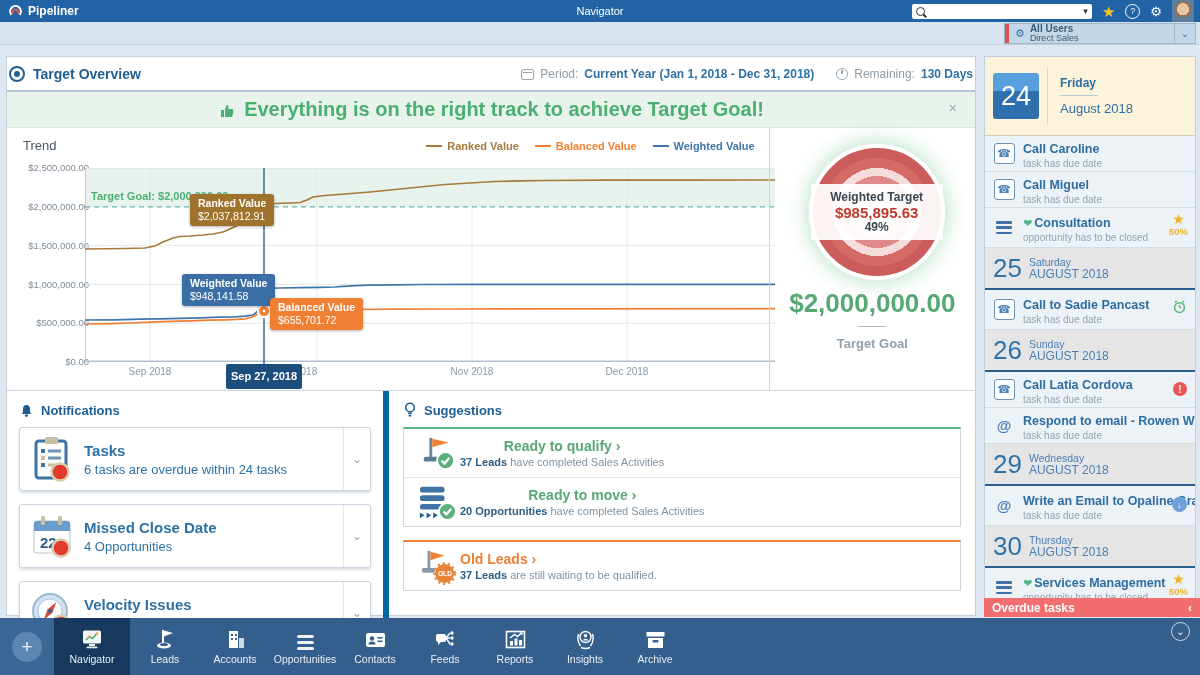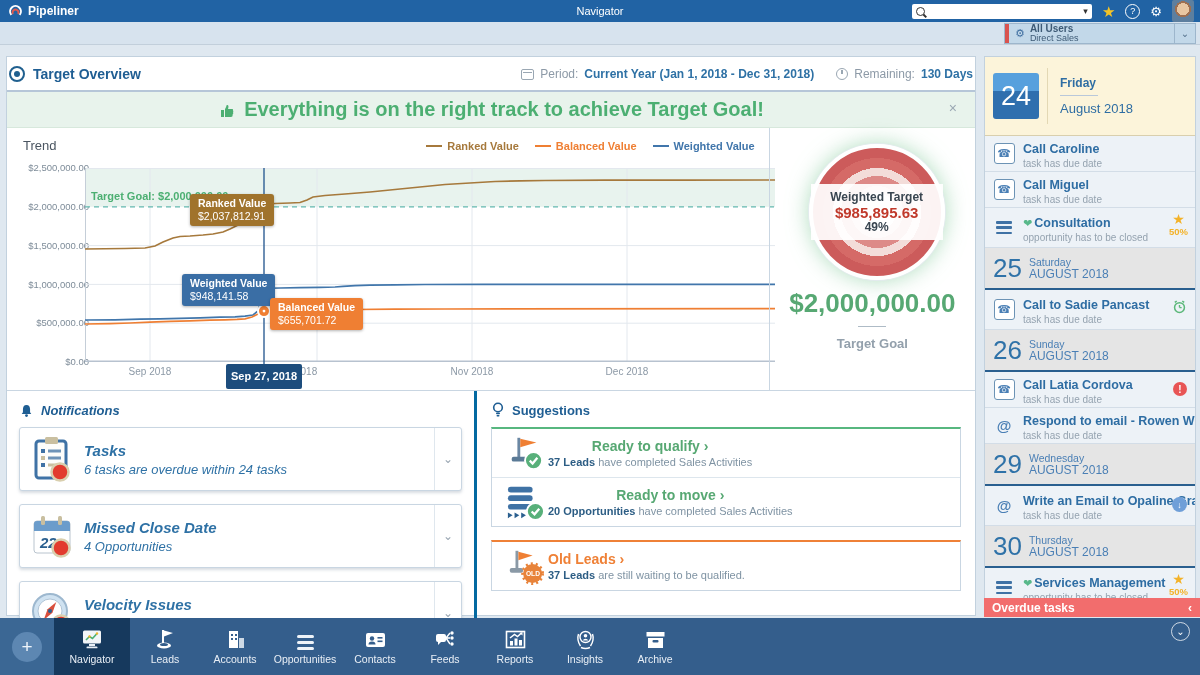--- a/index.html
+++ b/index.html
@@ -72,21 +72,21 @@
   .ringband{position:absolute;left:-2px;right:-2px;top:36px;height:56px;background:rgba(255,255,255,.93);
     display:flex;flex-direction:column;align-items:center;justify-content:center;line-height:15px;}
   .ringband .t1{font-size:12px;font-weight:bold;color:#3a4651;}
   .ringband .t2{font-size:15px;font-weight:bold;color:#c0392b;}
   .ringband .t3{font-size:12px;font-weight:bold;color:#3a4651;}
   .goalbig{position:absolute;left:0;right:0;top:160px;font-size:26px;font-weight:bold;color:#57a873;}
   .goaldiv{position:absolute;left:50%;margin-left:-14px;top:198px;width:28px;border-top:1px solid #aebbc6;}
   .goallabel{position:absolute;left:0;right:0;top:208px;font-size:13px;font-weight:bold;color:#93a0ac;}
   
   .bottomrow{display:flex;height:227px;}
-  .notifcol{width:470px;border-right:3px solid #0369a1;padding:8px 12px 0 12px;box-sizing:border-box;font-style:italic;}
+  .notifcol{width:382px;border-right:6px solid #0369a1;padding:8px 12px 0 12px;box-sizing:border-box;}
   .sugcol{flex:1;padding:8px 14px 0 14px;box-sizing:border-box;}
   .sechead{display:flex;align-items:center;gap:7px;font-size:13px;font-weight:bold;color:#1f5e93;height:22px;margin-bottom:6px;}
   .ncard{background:#fff;border:1px solid #c9d6e2;border-radius:3px;box-shadow:0 2px 3px rgba(100,120,140,.25);
     height:62px;margin-bottom:13px;display:flex;align-items:center;}
   .nicon{width:64px;display:flex;align-items:center;justify-content:center;}
   .ntext{flex:1;}
   .ntext .t{font-size:15px;font-weight:600;color:#2e71a5;}
   .ntext .s{font-size:13px;color:#2e71a5;margin-top:3px;}
   .nchev{width:26px;align-self:stretch;border-left:1px solid #dfe7ee;display:flex;align-items:center;justify-content:center;color:#9aa7b3;font-size:12px;}
   .suggroup{border:1px solid #c9d6e2;border-top:2px solid #57b77f;background:#fff;margin-bottom:13px;}

